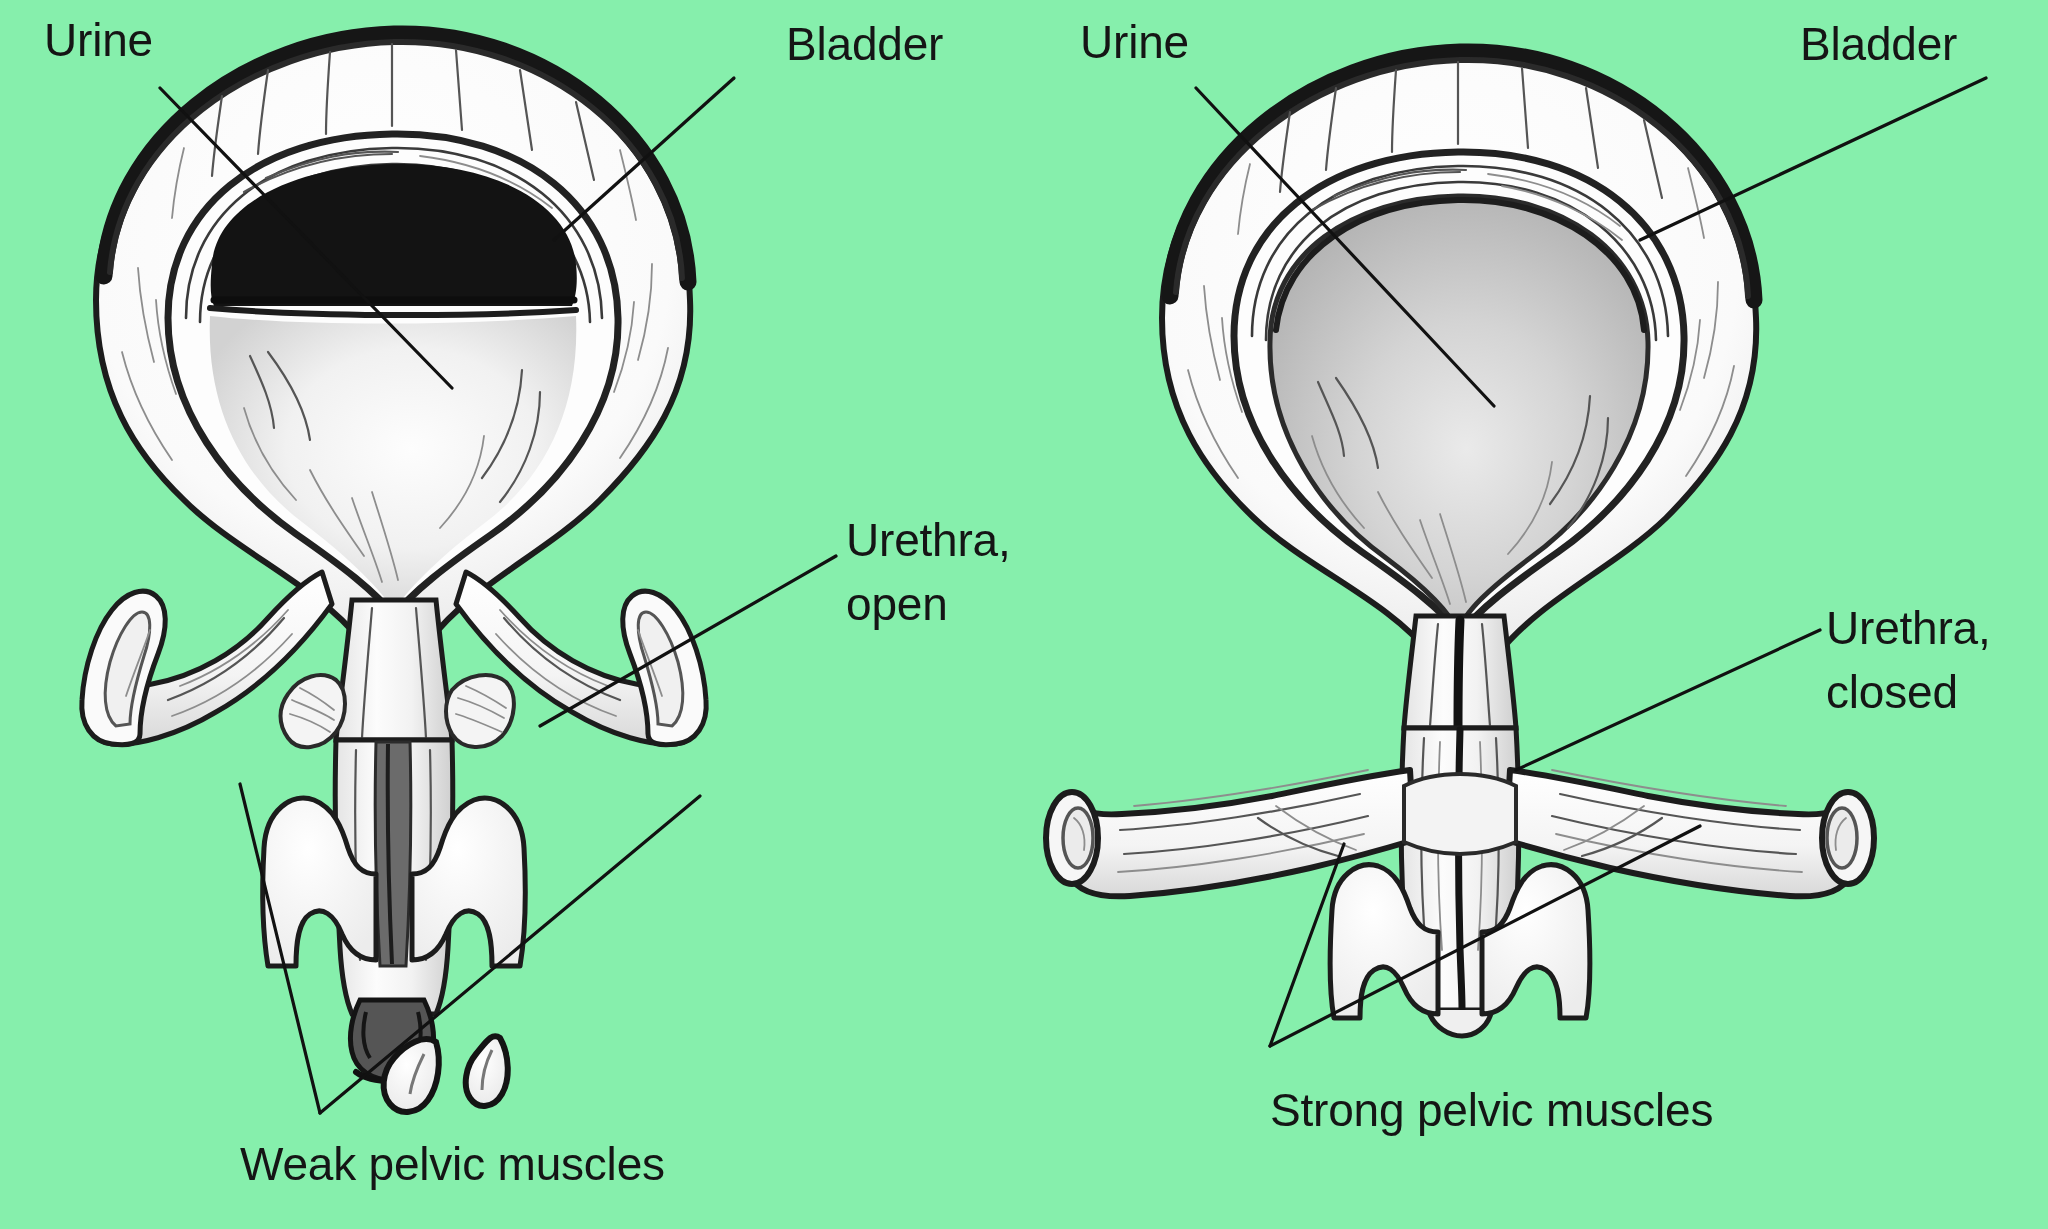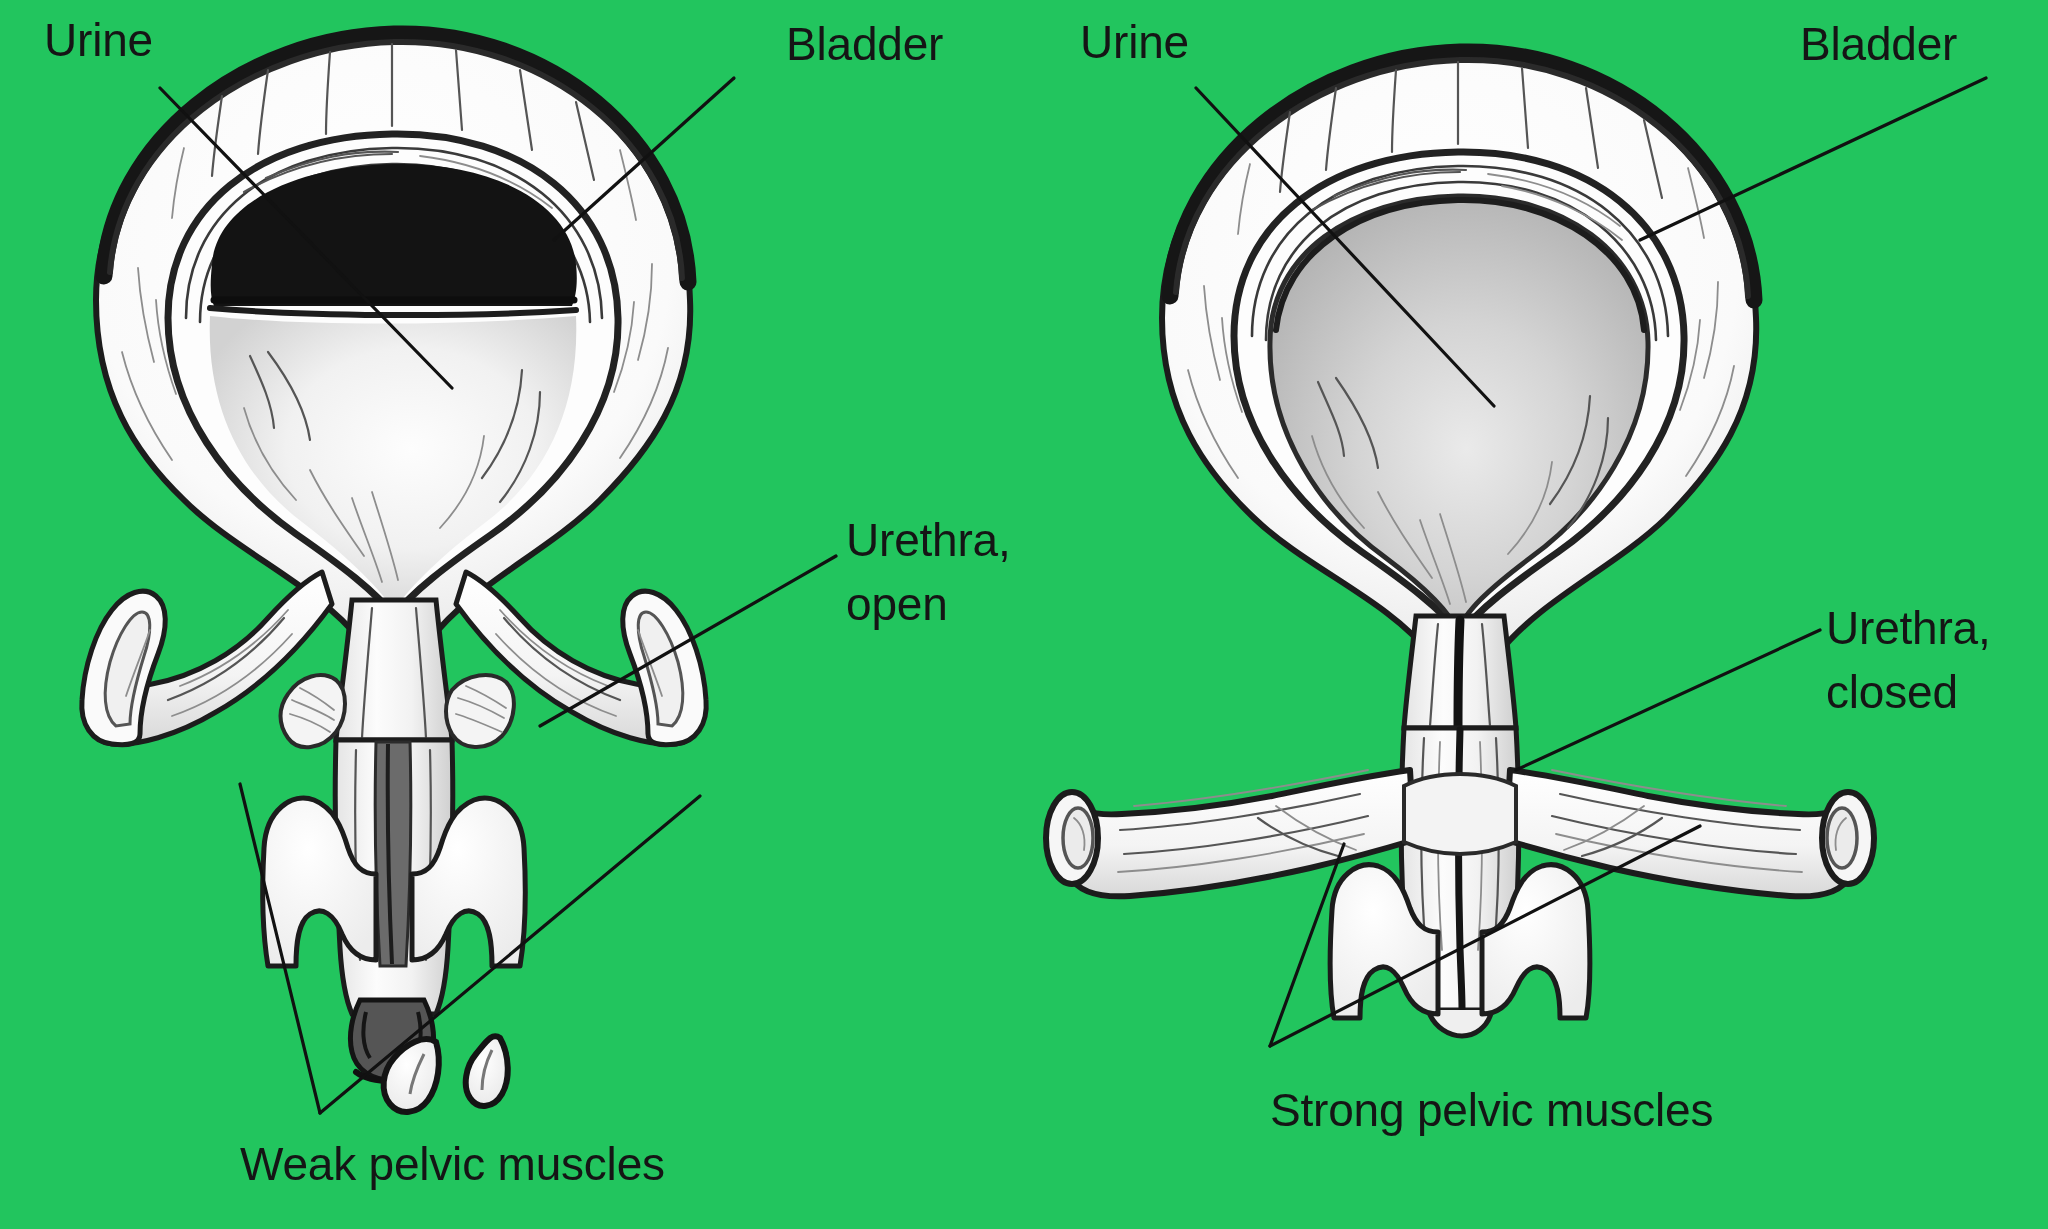--- a/index.html
+++ b/index.html
@@ -10,21 +10,21 @@
   body {
     width: 2048px;
     height: 1229px;
     font-family: "Liberation Sans", sans-serif;
     overflow: hidden;
   }
   #figure-root {
     position: relative;
     width: 2048px;
     height: 1229px;
-    background: #22c55e;
+    background: #86efac;
   }
   #figure-svg {
     position: absolute;
     left: 0;
     top: 0;
     width: 2048px;
     height: 1229px;
     display: block;
   }
   .anno-text {

